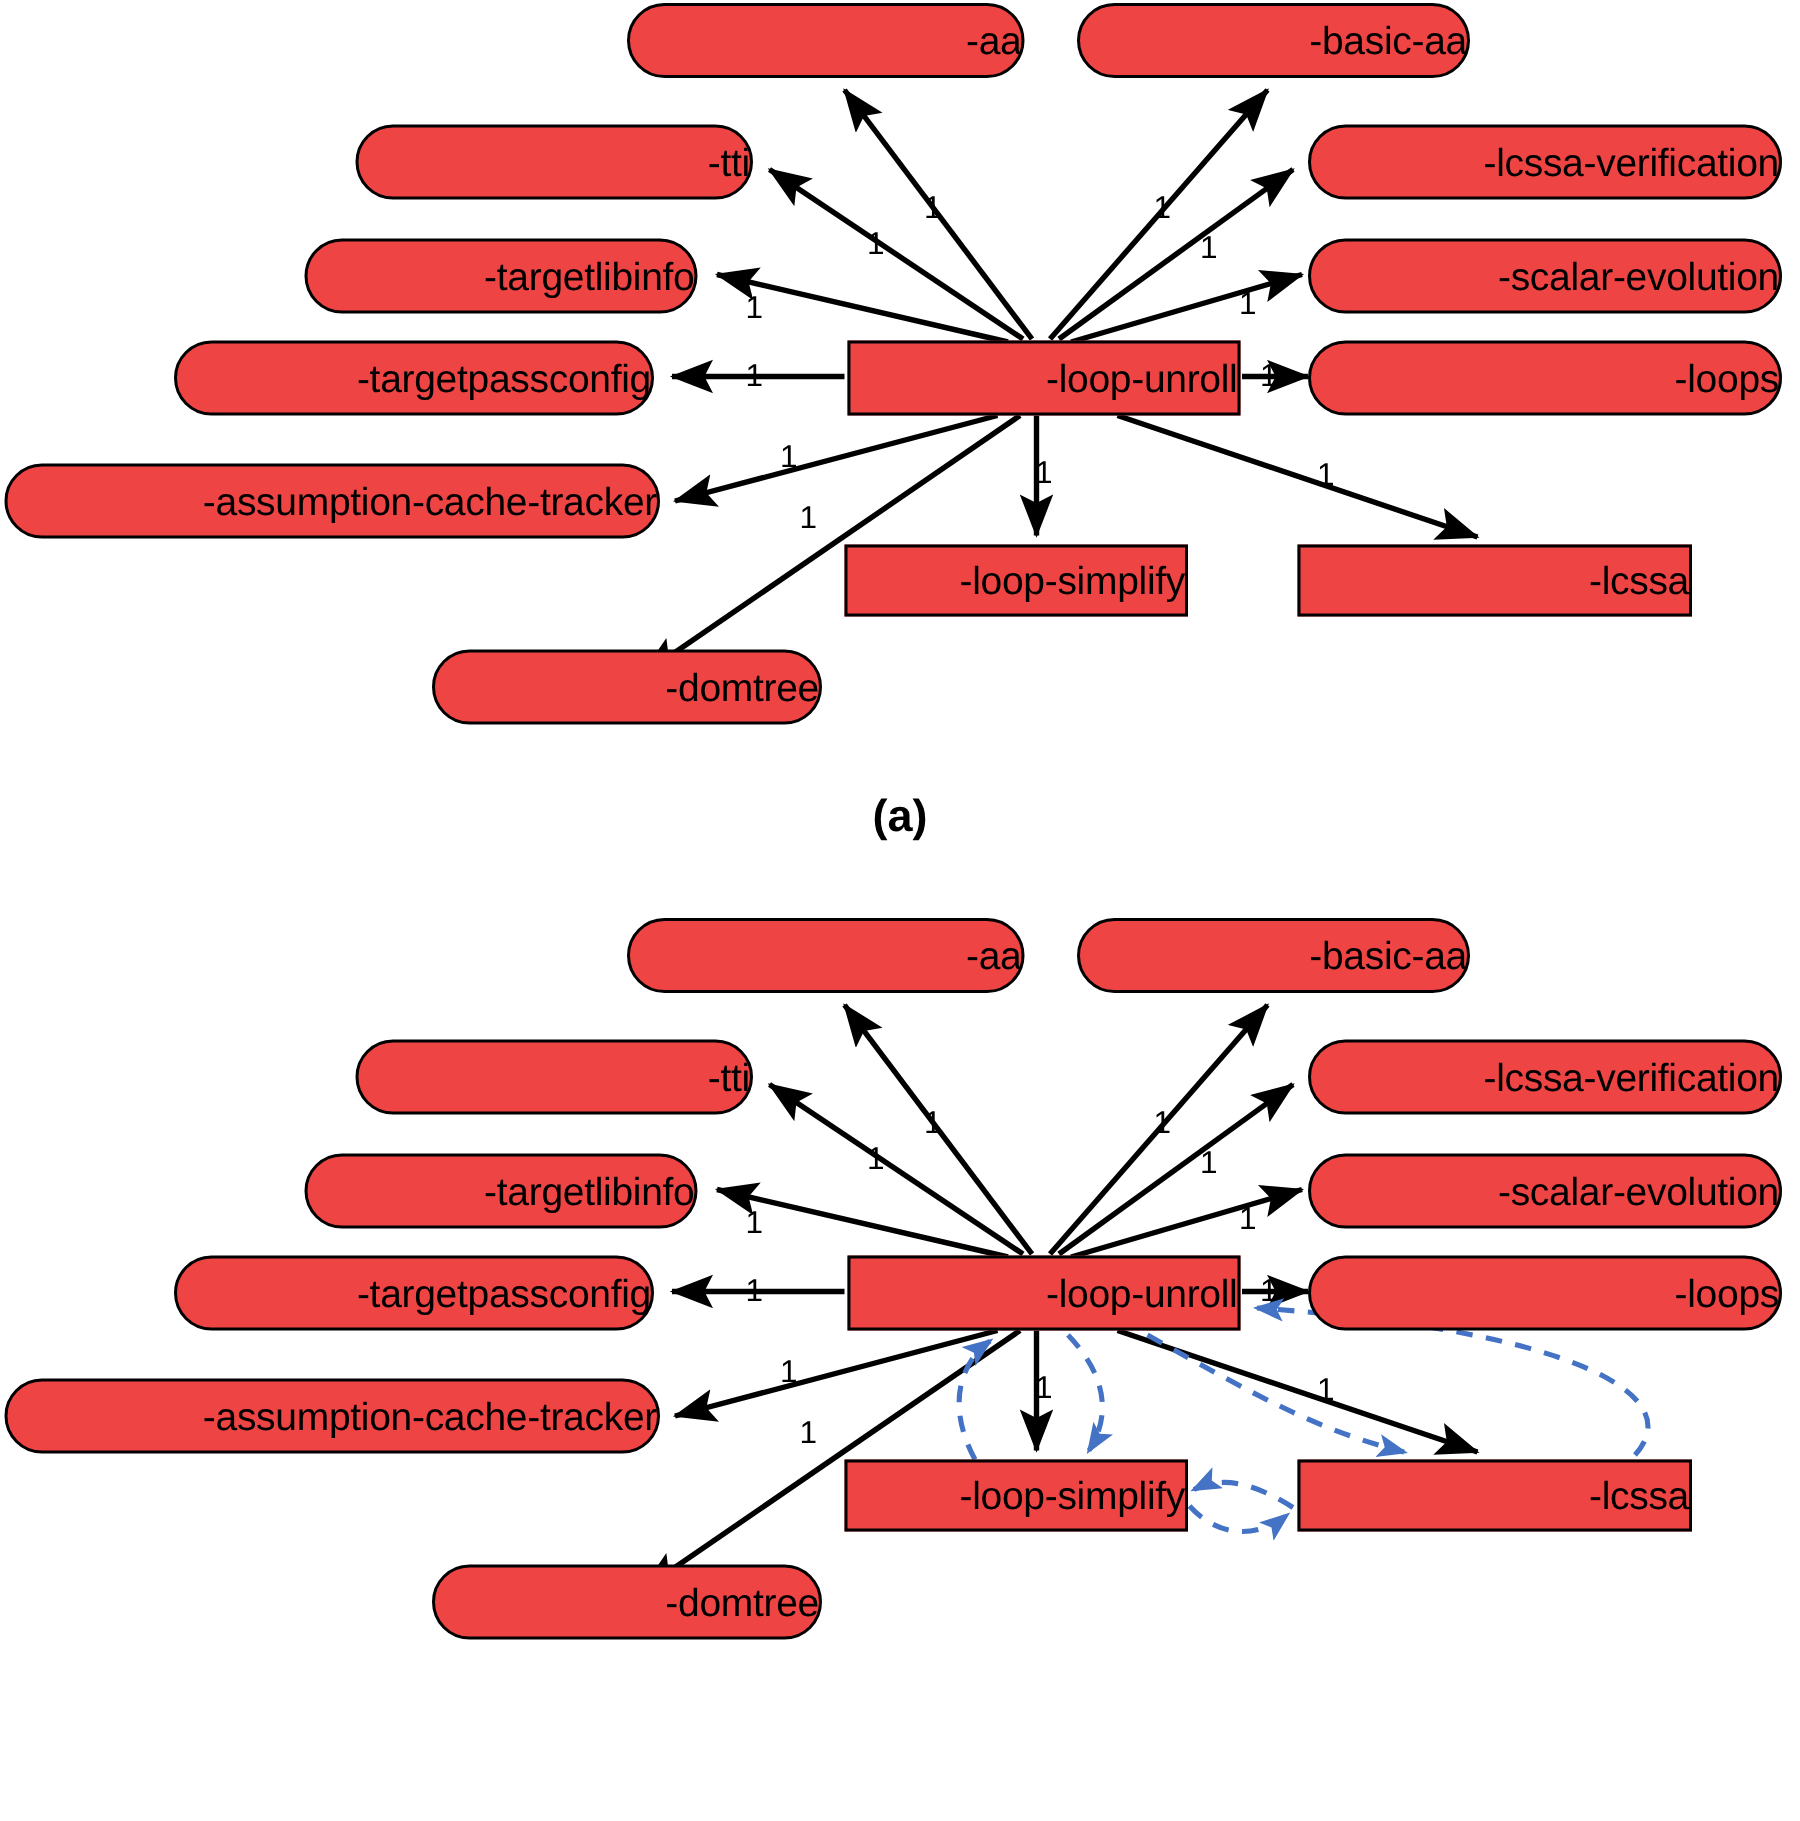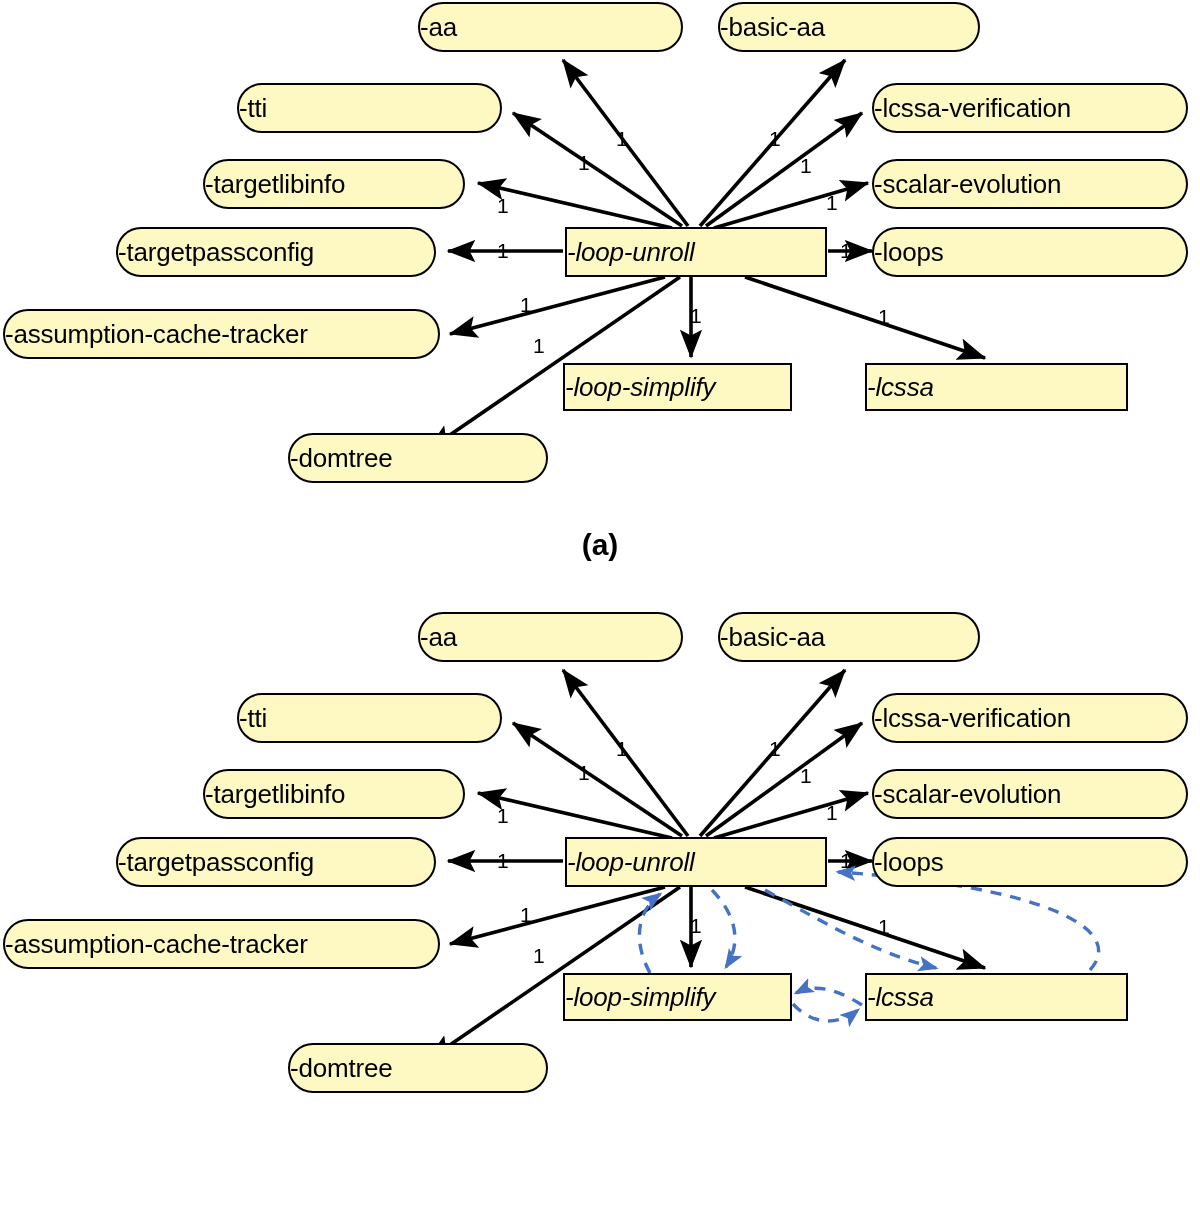--- a/index.html
+++ b/index.html
@@ -33,32 +33,32 @@
     top: 0;
     width: 1200px;
     height: 520px;
     overflow: visible;
   }
 
   .node {
     position: absolute;
     box-sizing: border-box;
     border: 2.5px solid #000000;
-    background: #fef9c3;
+    background: #ef4444;
     display: flex;
     align-items: center;
-    justify-content: flex-start;
+    justify-content: flex-end;
     font-size: 26px;
     line-height: 1;
     white-space: nowrap;
     color: #000;
     letter-spacing: -0.2px;
   }
   .node.rounded { border-radius: 26px; }
-  .node.rect { border-radius: 0; font-style: italic; }
+  .node.rect { border-radius: 0; }
 
   .edge-label {
     position: absolute;
     font-size: 21px;
     line-height: 1;
     color: #000000;
     background: transparent;
     pointer-events: none;
   }
 

